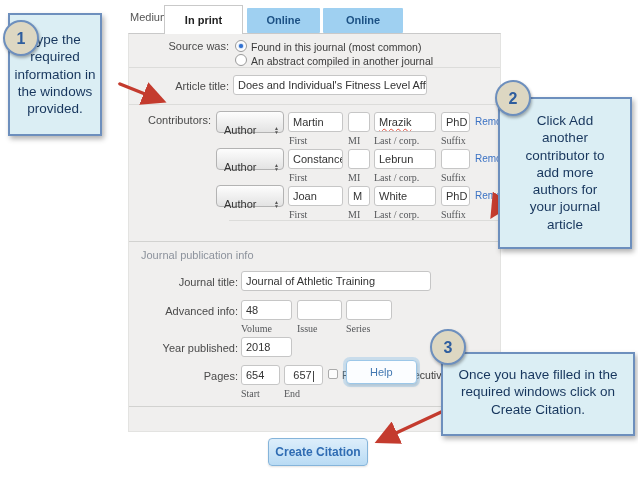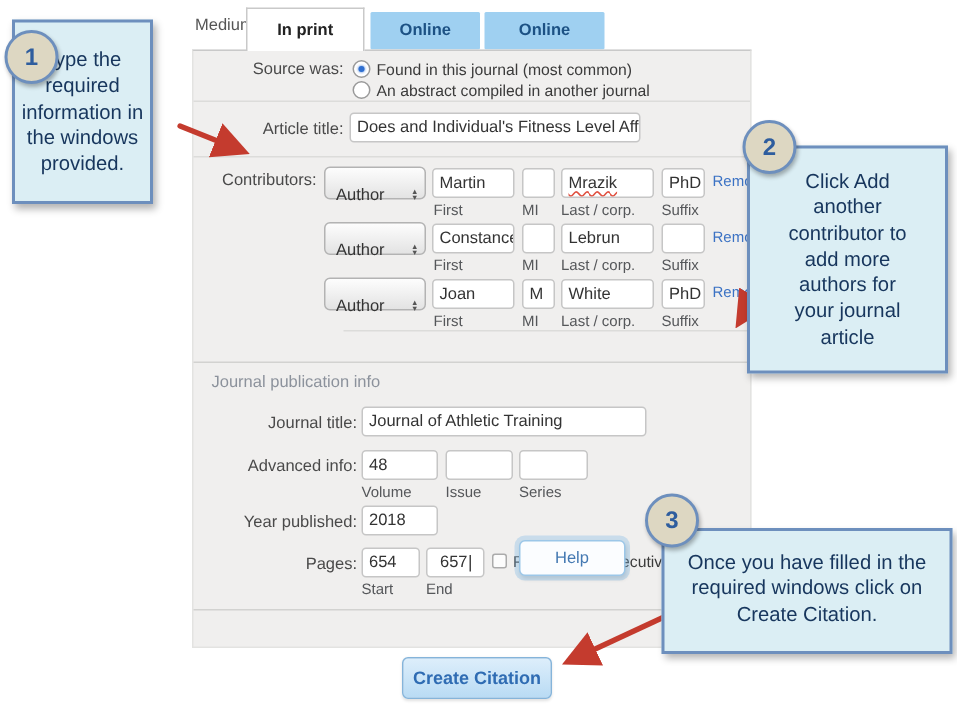--- a/index.html
+++ b/index.html
@@ -21,21 +21,21 @@
   .tab.t2 { left:247px; width:73px; }
   .tab.t3 { left:323px; width:80px; }
 
   .panel {
     position:absolute; left:128px; top:33px; width:373px; height:399px;
     background:#f0efee; border-top:1px solid #c9c9c9;
     border-left:1px solid #e3e3e1; border-right:1px solid #e3e3e1; border-bottom:1px solid #e3e3e1;
   }
   .panel .divider { position:absolute; left:0; right:0; height:1px; background:#dcdcda; }
   .flabel { position:absolute; font-size:11px; color:#4a4a4a; text-align:right; }
-  .sublabel { position:absolute; font-size:10px; color:#55575a; }
+  .sublabel { position:absolute; font-size:10px; color:#55575a;font-family:Liberation Serif, serif; }
   .tf {
     position:absolute; background:#fff; border:1px solid #c6c6c6; border-radius:3px;
     font-size:11px; color:#333; padding:3px 4px; height:20px; overflow:hidden; white-space:nowrap;
   }
   .misspelled span { text-decoration:underline wavy #e05040 1px; text-underline-offset:2px; }
   .caret { display:inline-block; width:1px; height:11px; background:#444; vertical-align:middle; margin-left:1px; }
 
   .radio { position:absolute; width:12px; height:12px; border:1px solid #9a9a9a; border-radius:50%;
     background:#fff; }
   .radio.sel::after { content:""; position:absolute; left:3px; top:3px; width:4px; height:4px;

